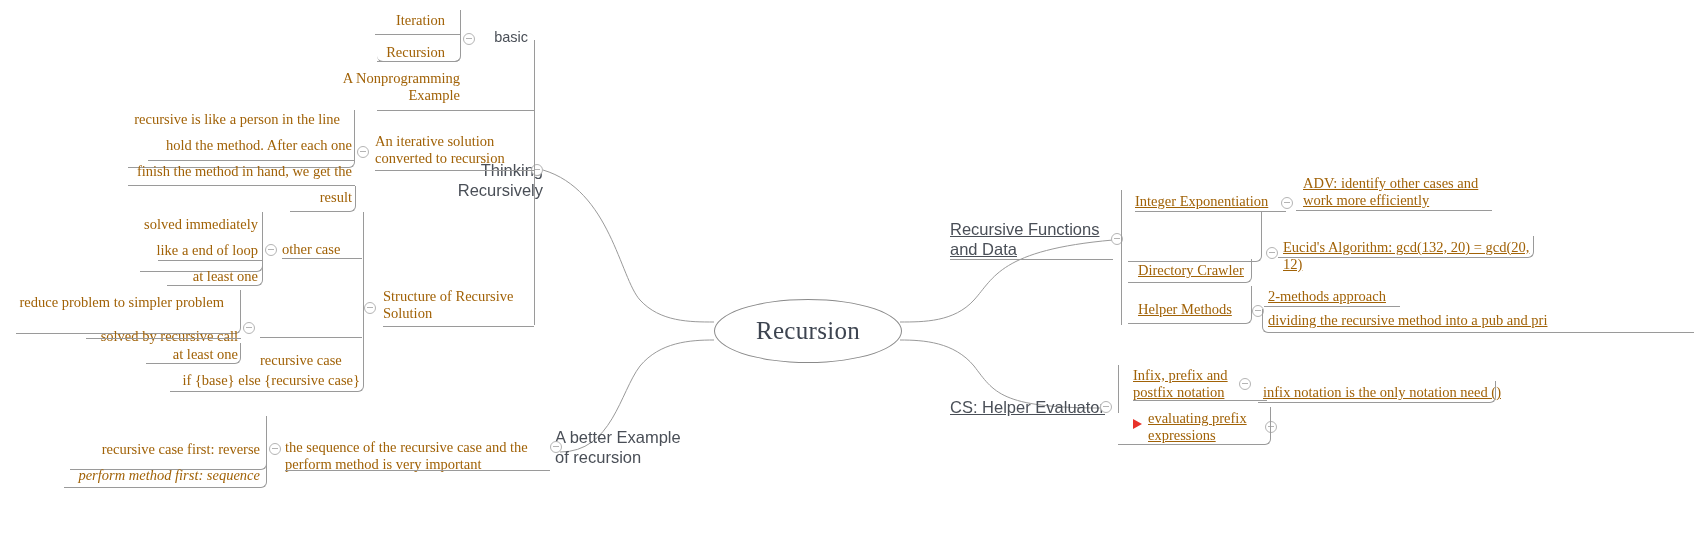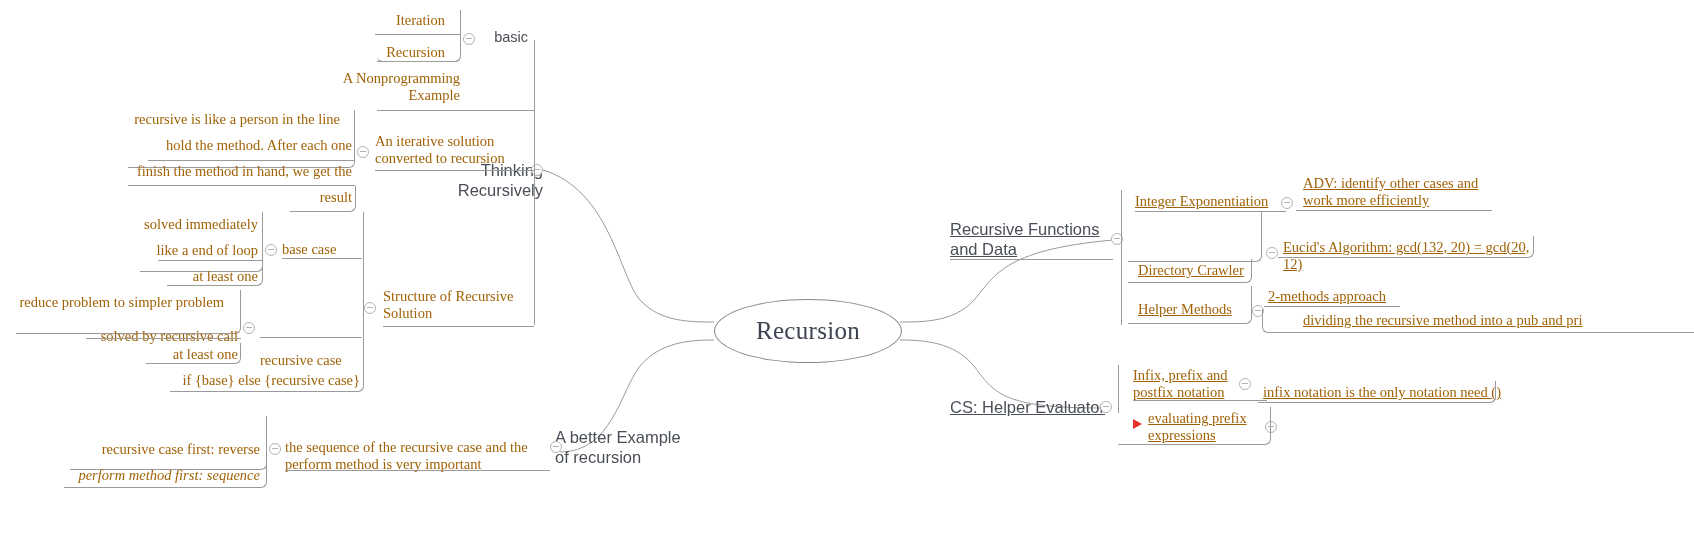--- a/index.html
+++ b/index.html
@@ -138,21 +138,21 @@
 
   <div class="node l" style="left:383px;top:288px;width:150px;">
     <span class="txt" style="text-align:left;">Structure of Recursive
 Solution</span>
   </div>
   <div class="tog" style="left:364px;top:302px;"></div>
   <div class="ulbox" style="left:362px;top:212px;width:2px;height:165px;border-left:none;border-bottom:none;"></div>
   <div class="ul" style="left:383px;top:326px;width:151px;"></div>
 
   <div class="node l" style="left:282px;top:241px;width:78px;">
-    <span class="txt" style="text-align:left;">base case</span>
+    <span class="txt" style="text-align:left;">other case</span>
   </div>
   <div class="tog" style="left:265px;top:244px;"></div>
   <div class="ulbox" style="left:140px;top:212px;width:123px;height:60px;border-bottom:1px solid #9a9a9a;border-right:1px solid #9a9a9a;border-left:none;border-radius:0 0 6px 0;"></div>
   <div class="ul" style="left:282px;top:258px;width:80px;"></div>
 
   <div class="node l" style="left:110px;top:216px;width:148px;">
     <span class="txt">solved immediately</span>
   </div>
 
   <div class="node l" style="left:130px;top:242px;width:128px;">
@@ -251,21 +251,21 @@
     <span class="txt">Helper Methods</span>
   </div>
   <div class="tog" style="left:1252px;top:305px;"></div>
   <div class="ulbox" style="left:1128px;top:286px;width:124px;height:38px;border-left:none;border-bottom:1px solid #9a9a9a;border-right:1px solid #9a9a9a;border-radius:0 0 6px 0;"></div>
 
   <div class="node r" style="left:1268px;top:288px;width:200px;">
     <span class="txt">2-methods approach</span>
   </div>
   <div class="ulbox" style="left:1264px;top:306px;width:136px;height:0;border-left:none;border-right:none;border-bottom:1px solid #9a9a9a;"></div>
 
-  <div class="node r" style="left:1268px;top:312px;width:290px;margin-left:35px;">
+  <div class="node r" style="left:1268px;top:312px;width:290px;">
     <span class="txt">dividing the recursive method into a pub and pri</span>
   </div>
   <div class="ulbox" style="left:1262px;top:309px;width:432px;height:24px;border-left:1px solid #9a9a9a;border-bottom:1px solid #9a9a9a;border-right:none;border-radius:0 0 0 6px;"></div>
 
   <div class="node sans r" style="left:950px;top:397px;width:170px;">
     <span class="txt">CS: Helper Evaluator</span>
   </div>
   <div class="tog" style="left:1100px;top:401px;"></div>
   <div class="ulbox" style="left:1118px;top:365px;width:2px;height:48px;border-right:none;border-bottom:none;"></div>
 

